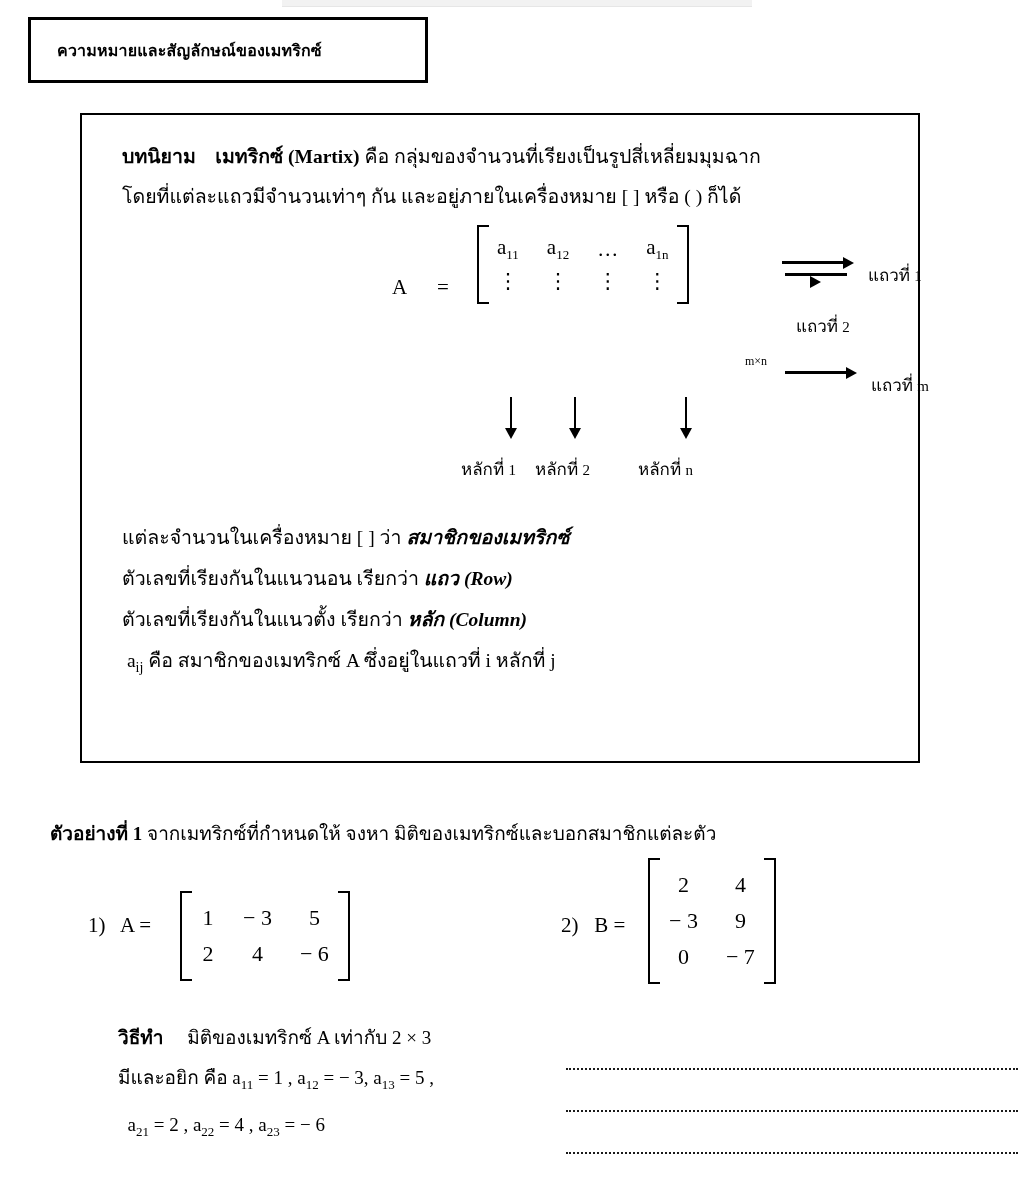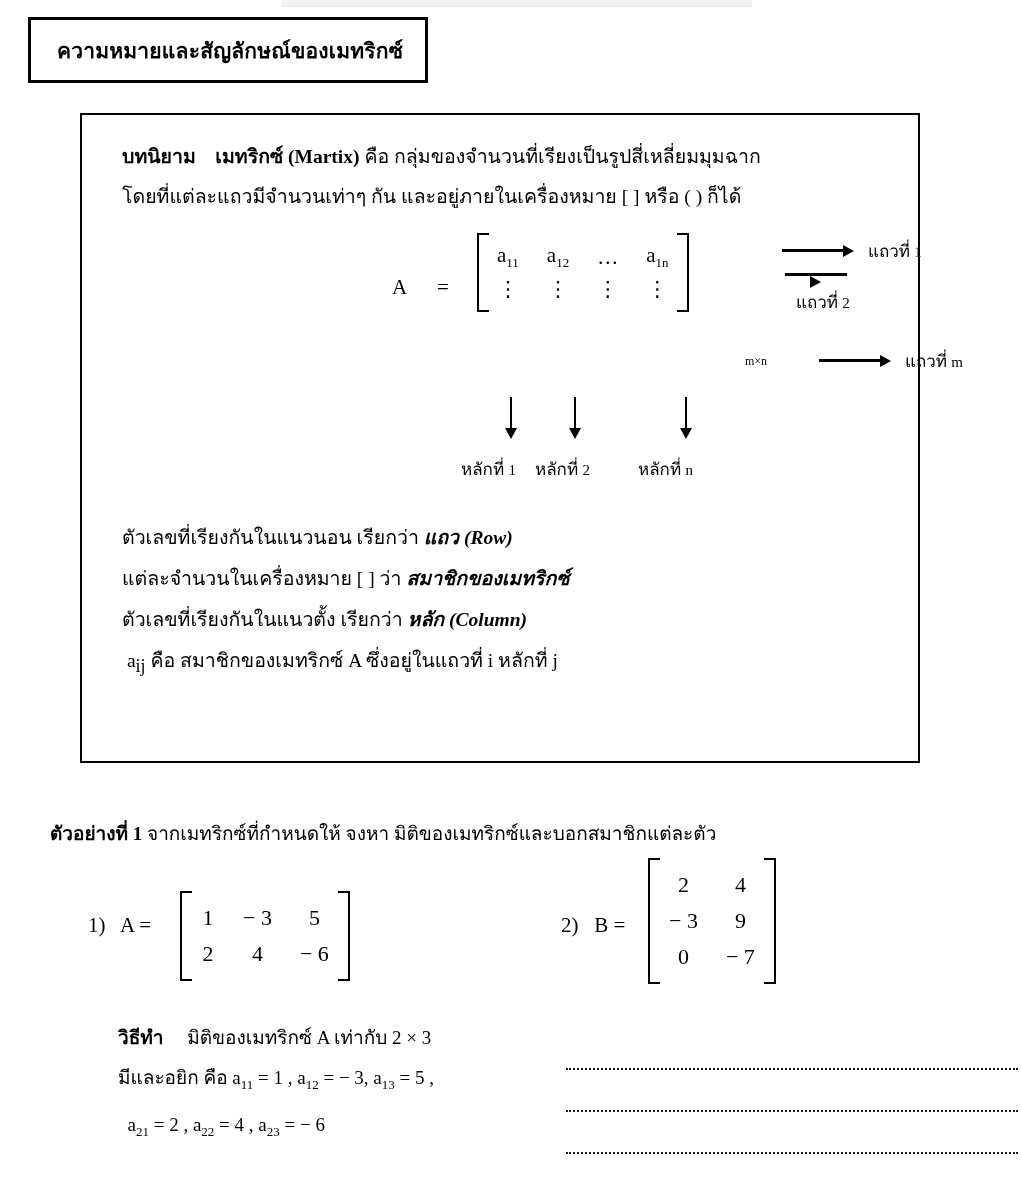--- a/index.html
+++ b/index.html
@@ -26,21 +26,21 @@
   .title-box {
     position: absolute;
     left: 28px; top: 17px;
     width: 400px; height: 66px;
     border: 3px solid #000;
     display: flex;
     align-items: center;
     padding-left: 26px;
   }
   .title-text {
-    font-size: 21px;
+    font-size: 16px;
     font-weight: bold;
     letter-spacing: .2px;
     white-space: nowrap;
   }
 
   
   .def-box {
     position: absolute;
     left: 80px; top: 113px;
     width: 840px; height: 650px;
@@ -64,21 +64,21 @@
   }
   .mat-eq {
     position: absolute;
     left: 315px; top: 52px;
     font-size: 21px;
   }
 
   
   .bracket {
     position: absolute;
-    left: 355px; top: 12px;
+    left: 355px; top: 4px;
     border-left: 2px solid #000;
     border-right: 2px solid #000;
     padding: 6px 4px;
   }
   .bracket::before, .bracket::after,
   .bracket .cap-tl, .bracket .cap-tr,
   .bracket .cap-bl, .bracket .cap-br { content: ""; }
   .bracket .cap-tl, .bracket .cap-tr,
   .bracket .cap-bl, .bracket .cap-br {
     position: absolute; width: 12px; height: 2px; background: #000;
@@ -109,21 +109,21 @@
   
   .row-arrow { position: absolute; display: flex; align-items: center; }
   .arrow-shaft { width: 62px; height: 2.5px; background: #000; }
   .arrow-head {
     width: 0; height: 0;
     border-top: 6px solid transparent;
     border-bottom: 6px solid transparent;
     border-left: 11px solid #000;
     margin-left: -1px;
   }
-  .row-text { font-size: 17px; margin-left: 14px; white-space: nowrap; }
+  .row-text { font-size: 17px; margin-left: 14px; white-space: nowrap; margin-top: 24px; }
   .row-text .num { font-size: 15px; }
 
   
   .col-arrow {
     position: absolute;
     width: 12px;
     display: flex; flex-direction: column; align-items: center;
   }
   .col-shaft { width: 2.5px; height: 32px; background: #000; }
   .col-head {
@@ -245,21 +245,21 @@
       </span>
     </div>
     <div class="row-arrow" style="left:660px; top:50px;flex-direction:column;">
       <span class="arrow-shaft"></span>
         <span class="arrow-head"></span>
       <span class="row-text">
         <span>แถวที่</span>
         <span class="num">2</span>
       </span>
     </div>
-    <div class="row-arrow" style="left:697px; top:124px;">
+    <div class="row-arrow" style="left:663px; top:124px;">
       <span class="arrow-shaft"></span>
         <span class="arrow-head"></span>
       <span class="row-text">
         <span>แถวที่</span>
         <span class="num">m</span>
       </span>
     </div>
 
     <div class="col-arrow" style="left:383px; top:174px;">
       <span class="col-shaft"></span>
@@ -283,30 +283,30 @@
       <span class="num">2</span>
     </div>
     <div class="col-text" style="left:516px; top:232px;">
       <span>หลักที่</span>
       <span class="num">n</span>
     </div>
   </div>
 
   <div class="def-tail">
     <div class="line">
+      <span>แต่ละจำนวนในเครื่องหมาย [ ]   ว่า </span><span class="bi">สมาชิกของเมทริกซ์</span>
+    </div>
+    <div class="line">
       <span>ตัวเลขที่เรียงกันในแนวนอน  เรียกว่า </span><span class="bi">แถว (Row)</span>
-    </div>
-    <div class="line">
-      <span>แต่ละจำนวนในเครื่องหมาย [ ]   ว่า </span><span class="bi">สมาชิกของเมทริกซ์</span>
     </div>
     <div class="line">
       <span>ตัวเลขที่เรียงกันในแนวตั้ง     เรียกว่า </span><span class="bi">หลัก (Column)</span>
     </div>
     <div class="line">
-      &nbsp;<span>a</span><sub style="font-size:18px">ij</sub><span> คือ  สมาชิกของเมทริกซ์  A ซึ่งอยู่ในแถวที่ i  หลักที่ j</span>
+      &nbsp;<span>a</span><sub style="font-size:14px">ij</sub><span> คือ  สมาชิกของเมทริกซ์  A ซึ่งอยู่ในแถวที่ i  หลักที่ j</span>
     </div>
   </div>
 </div>
 
 <div class="example-head">
   <span class="b">ตัวอย่างที่ 1</span>
   <span>จากเมทริกซ์ที่กำหนดให้ จงหา มิติของเมทริกซ์และบอกสมาชิกแต่ละตัว</span>
 </div>
 
 <div class="ex-item ex-a">

